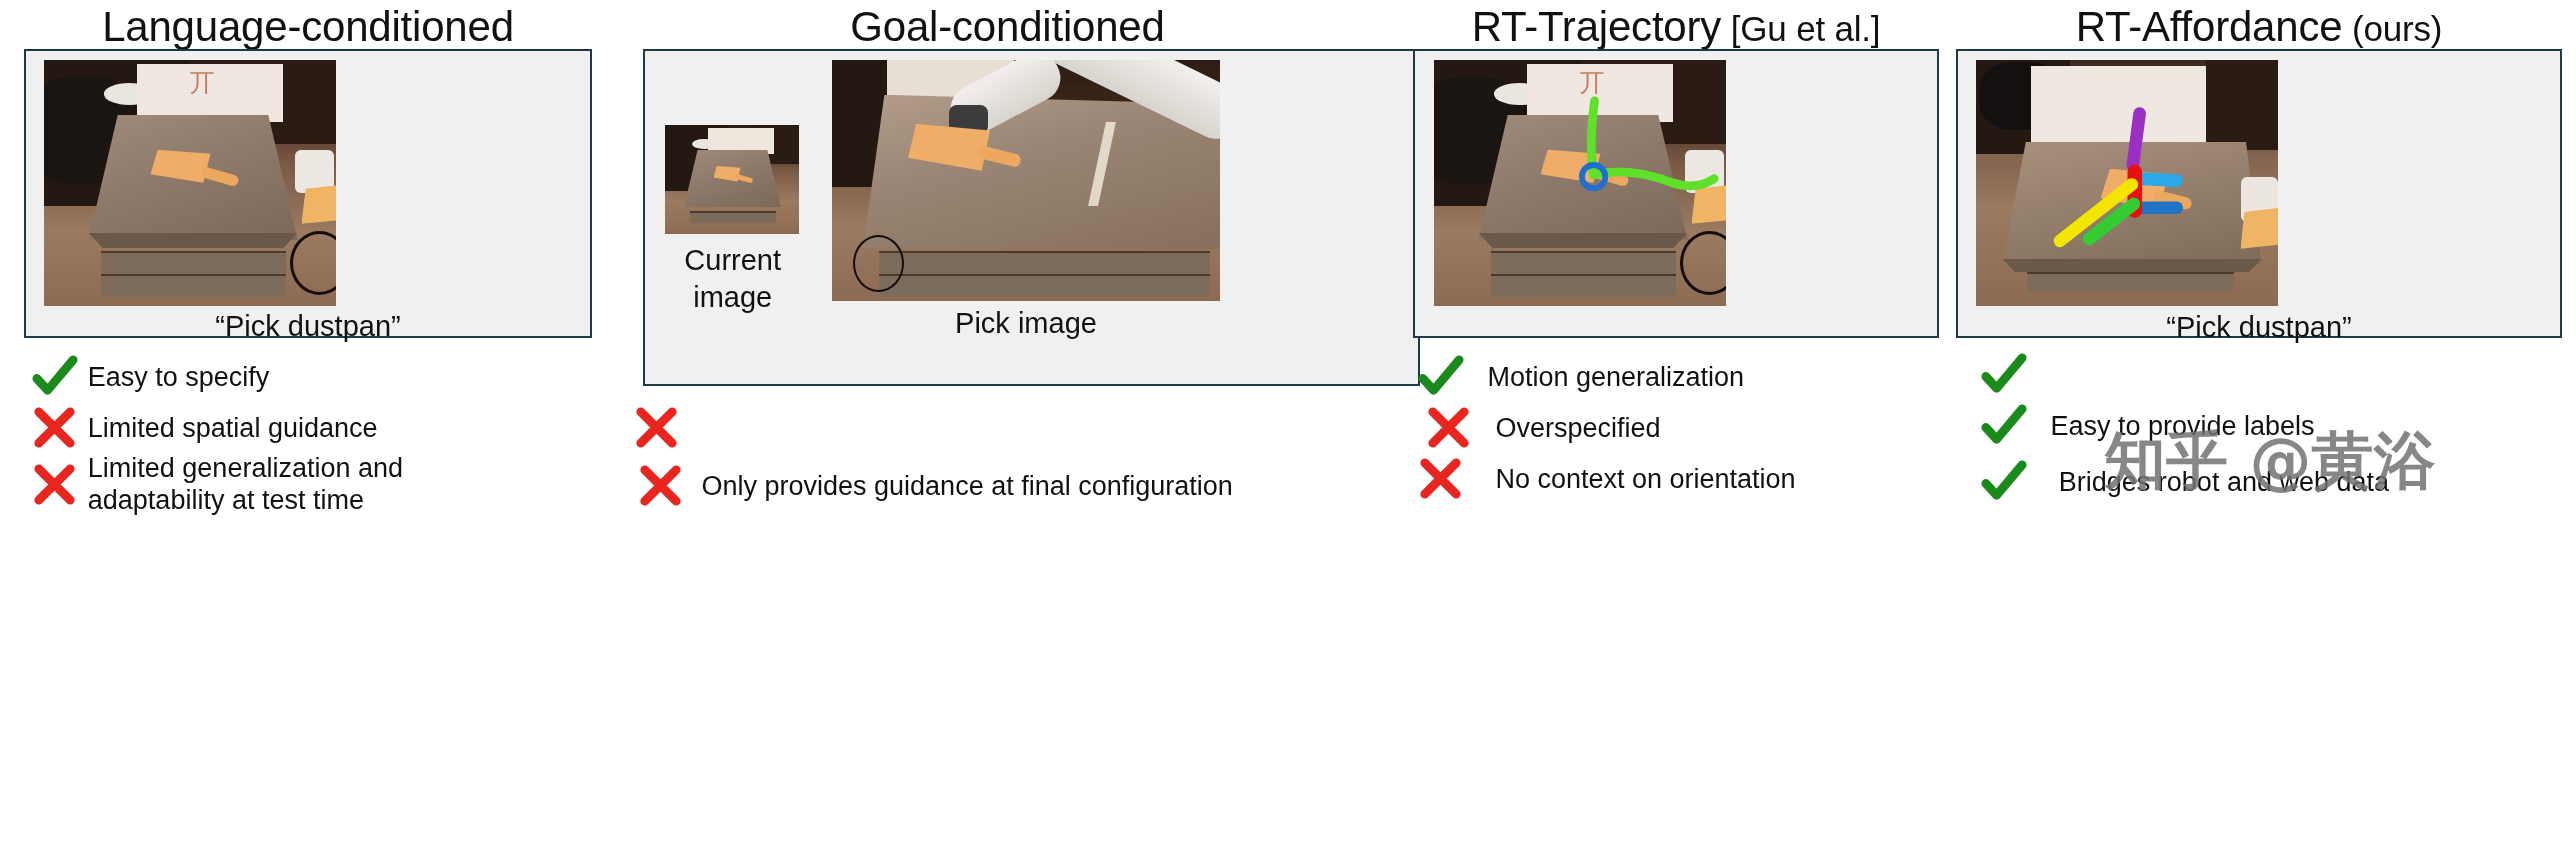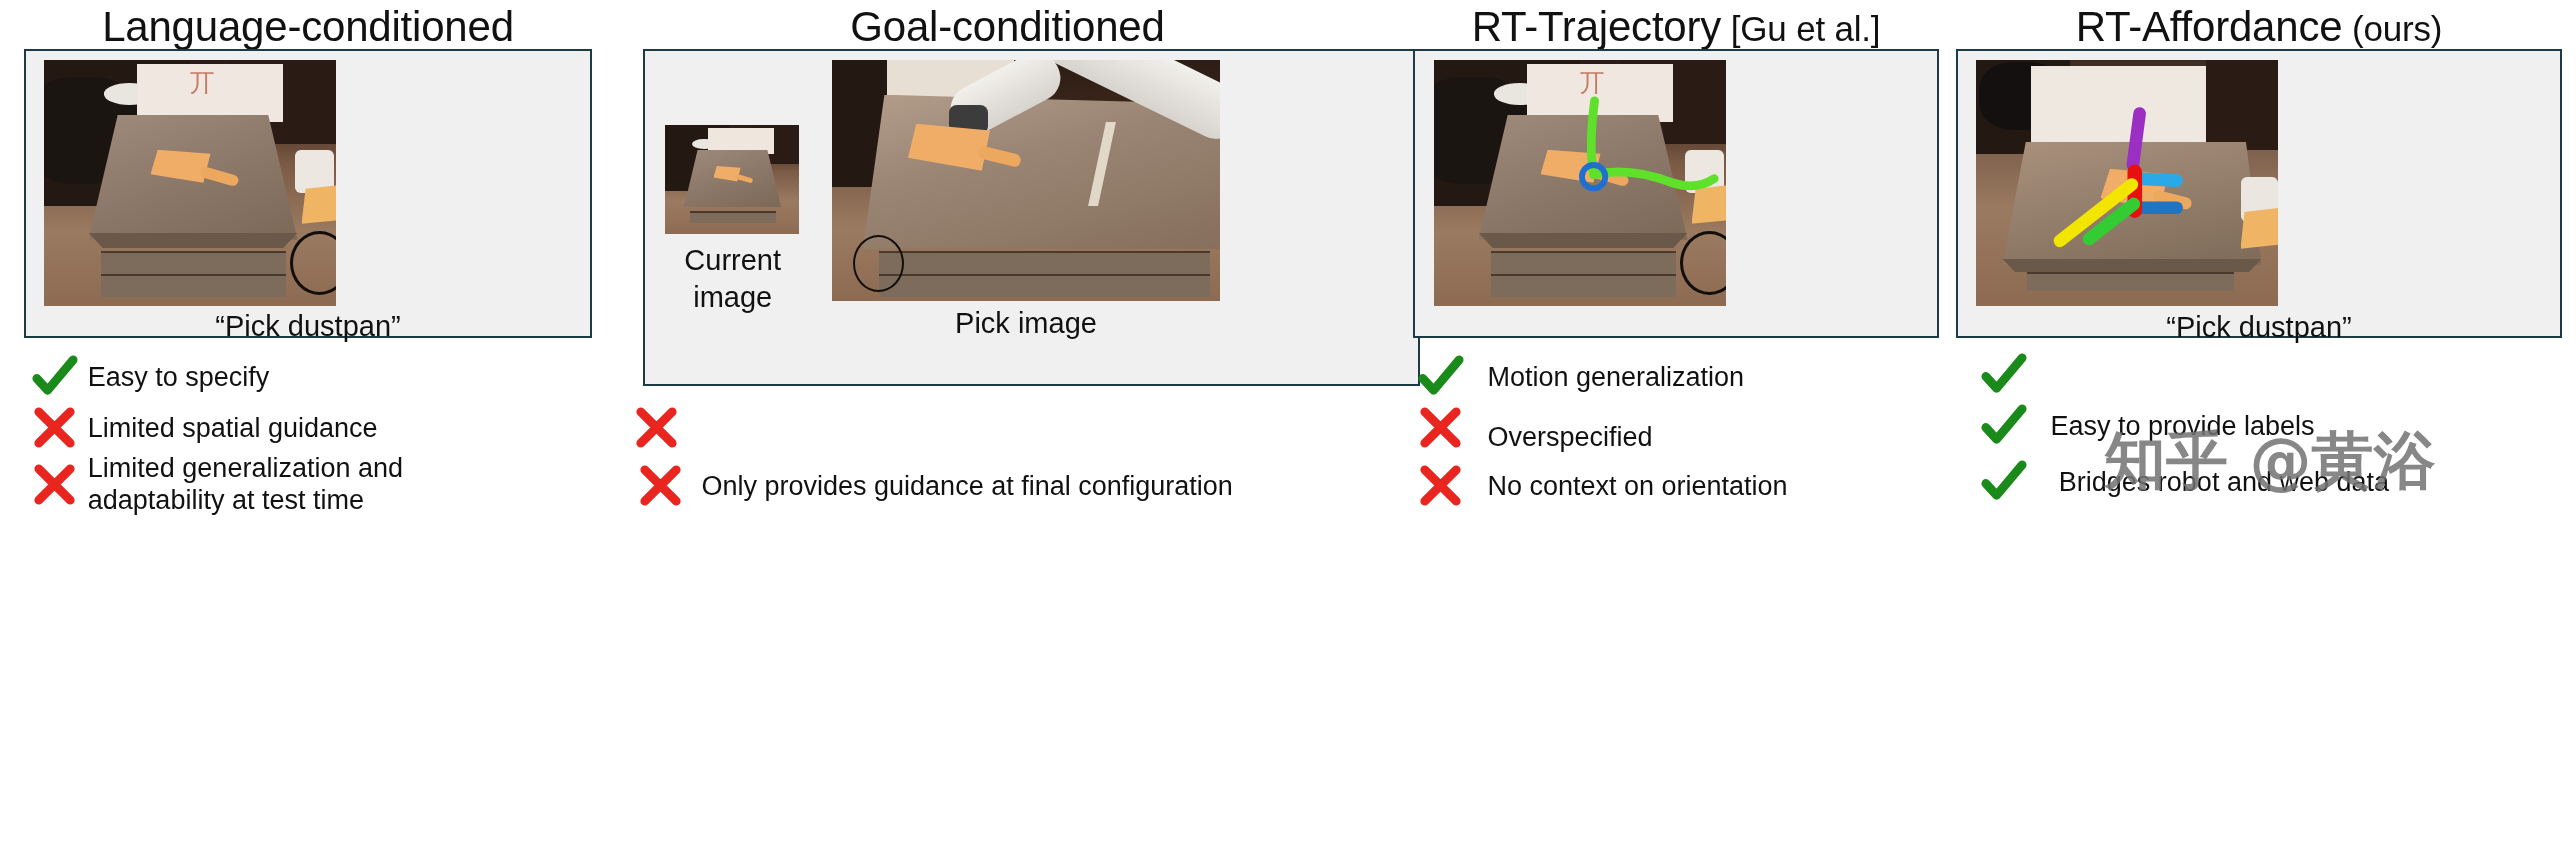--- a/index.html
+++ b/index.html
@@ -252,29 +252,29 @@
 
   <div class="bullets" style="left:1415px;top:351px;width:526px;height:156px;">
     <div class="brow" style="top:0px;left:0px;">
       <span class="bicon">
         <svg width="51" height="51" viewBox="0 0 52 52">
             <path d="M8 28 L19 40 L45 9" stroke="#1a8a1a" stroke-width="9" fill="none" stroke-linecap="round" stroke-linejoin="round"></path>
           </svg>
       </span>
       <span class="btext" style="margin-left:13.6px;">Motion generalization</span>
     </div>
-    <div class="brow" style="top:51px;left:0px;align-items:flex-end;">
+    <div class="brow" style="top:51px;left:8px;">
       <span class="bicon">
         <svg width="51" height="51" viewBox="0 0 52 52">
             <path d="M10 10 L42 42 M42 10 L10 42" stroke="#e8251f" stroke-width="9" fill="none" stroke-linecap="round"></path>
           </svg>
       </span>
       <span class="btext" style="margin-left:13.6px;">Overspecified</span>
     </div>
-    <div class="brow" style="top:109px;left:0px;">
+    <div class="brow" style="top:102px;left:0px;gap:8px;">
       <span class="bicon">
         <svg width="51" height="51" viewBox="0 0 52 52">
             <path d="M10 10 L42 42 M42 10 L10 42" stroke="#e8251f" stroke-width="9" fill="none" stroke-linecap="round"></path>
           </svg>
       </span>
       <span class="btext" style="margin-left:13.6px;">No context on orientation</span>
     </div>
   </div>
 
   <div class="col" style="left:1956px;width:606px;">

